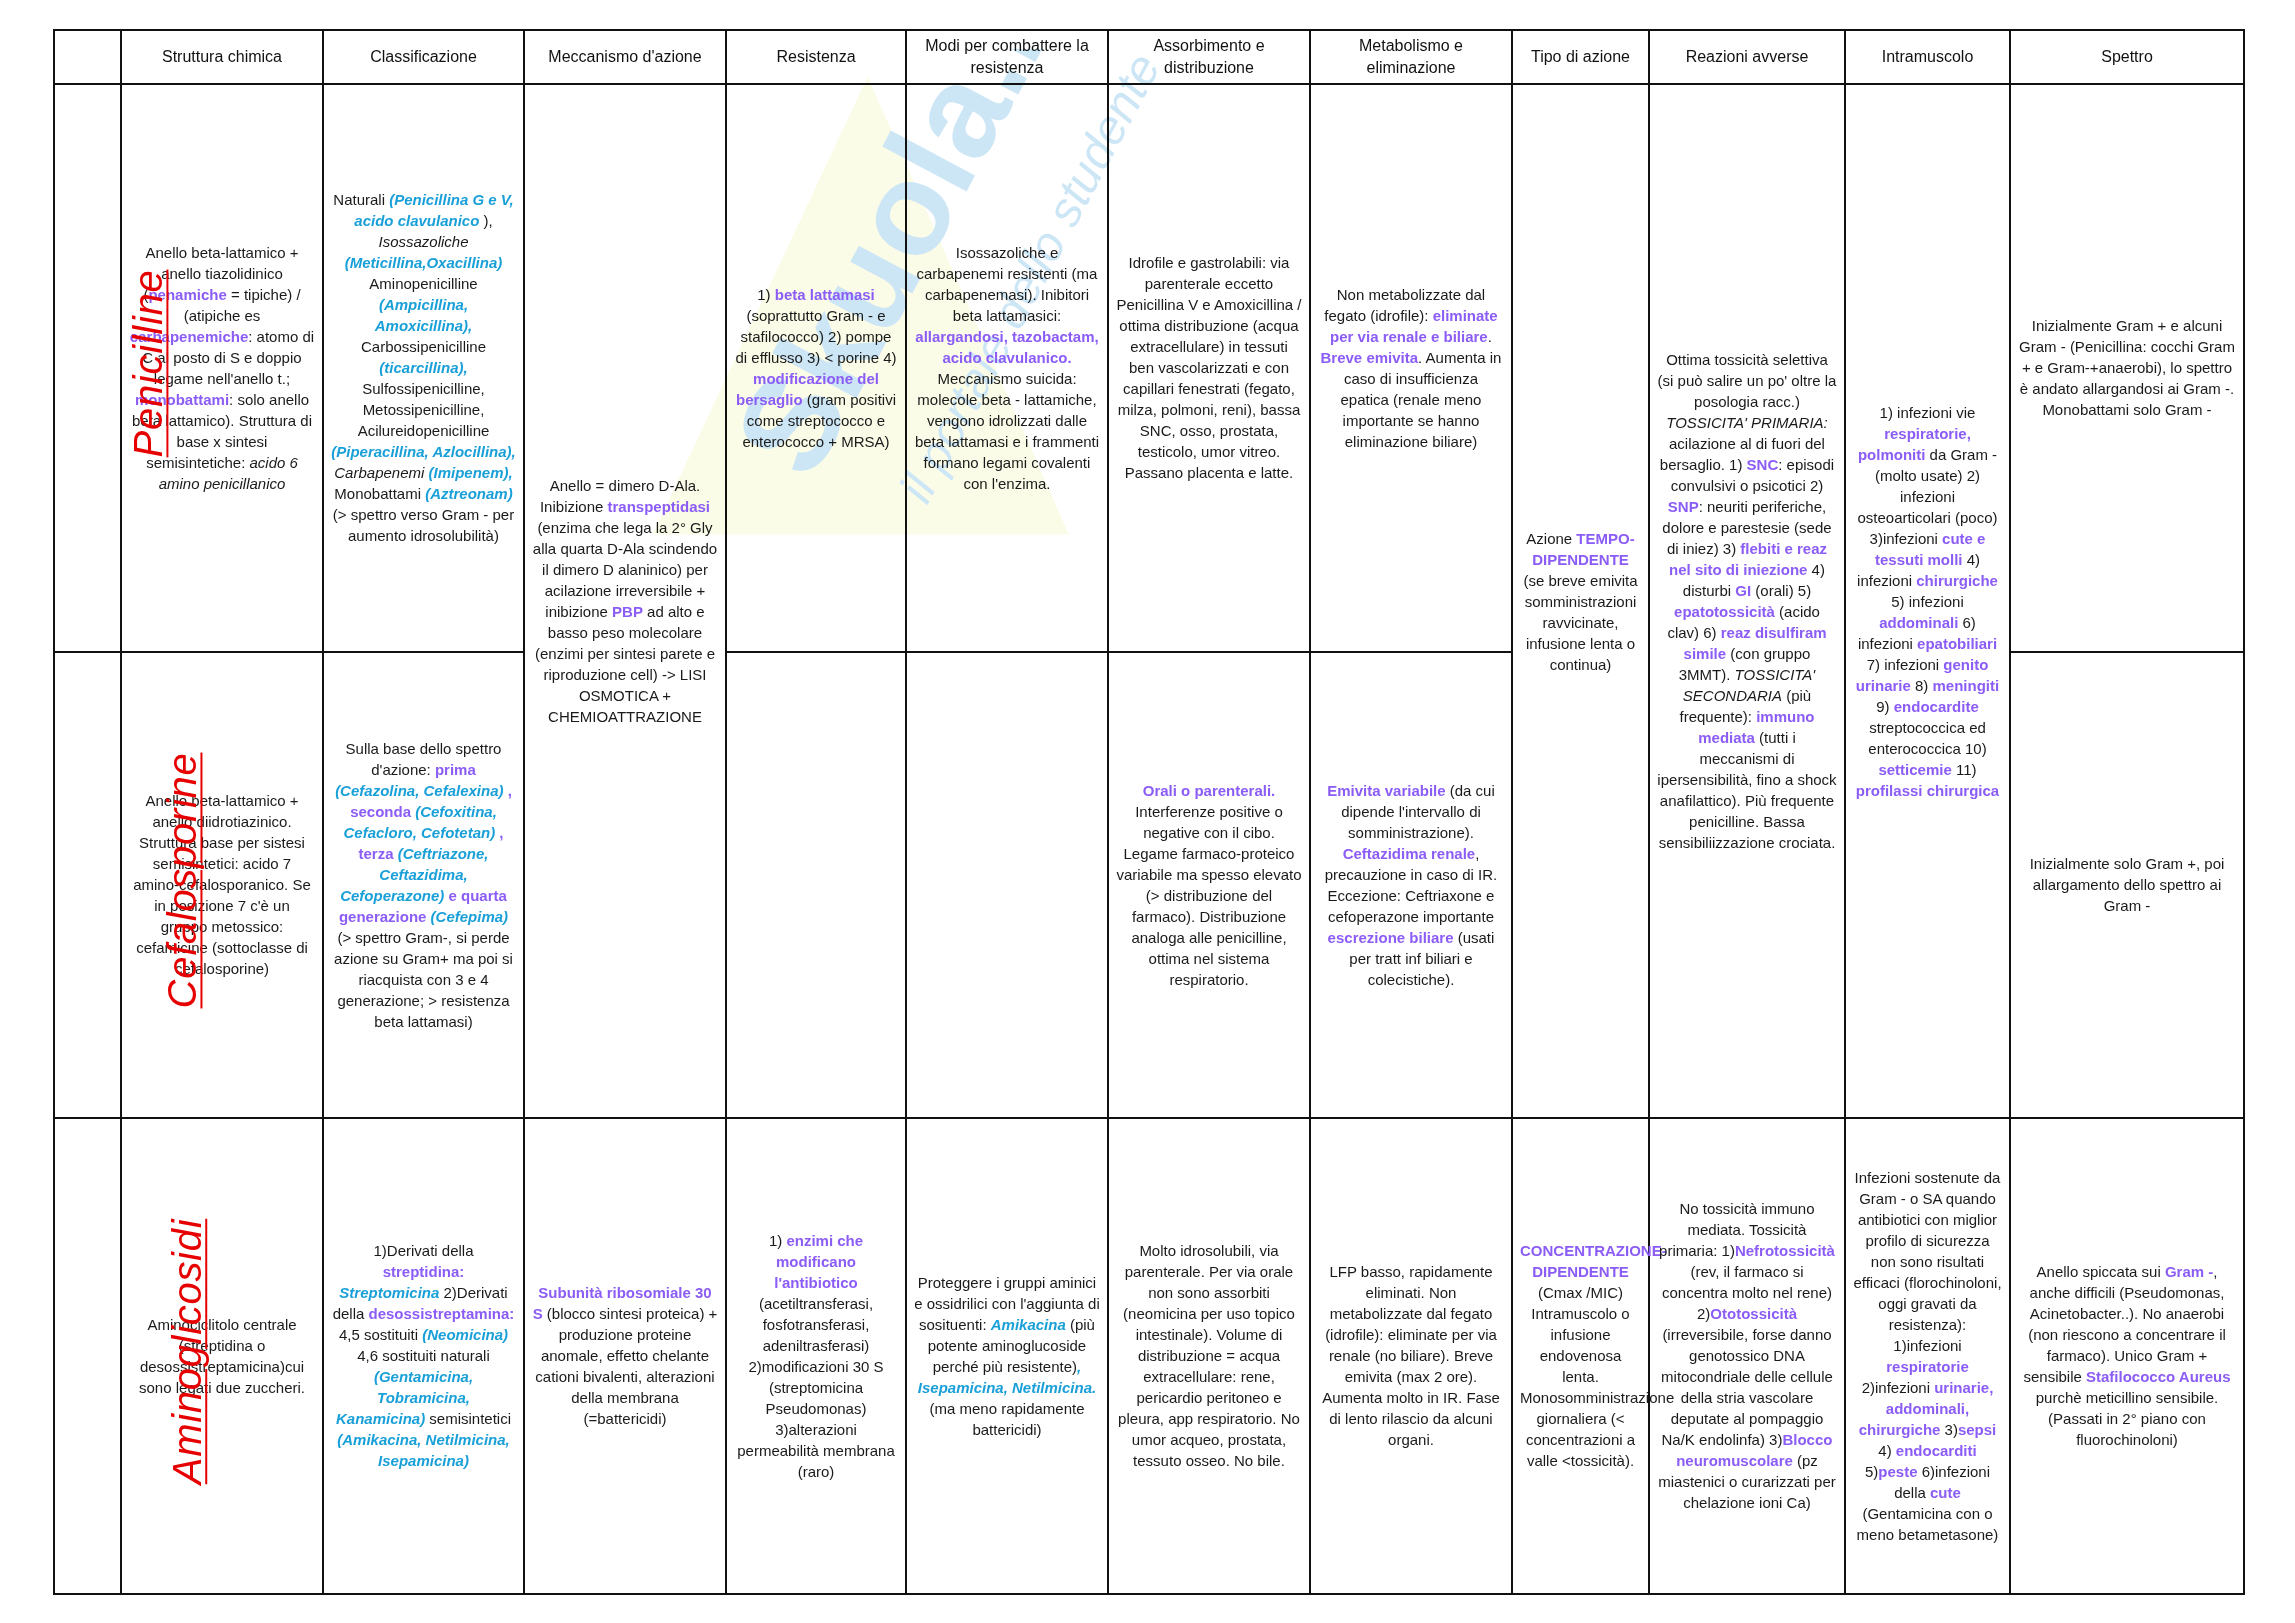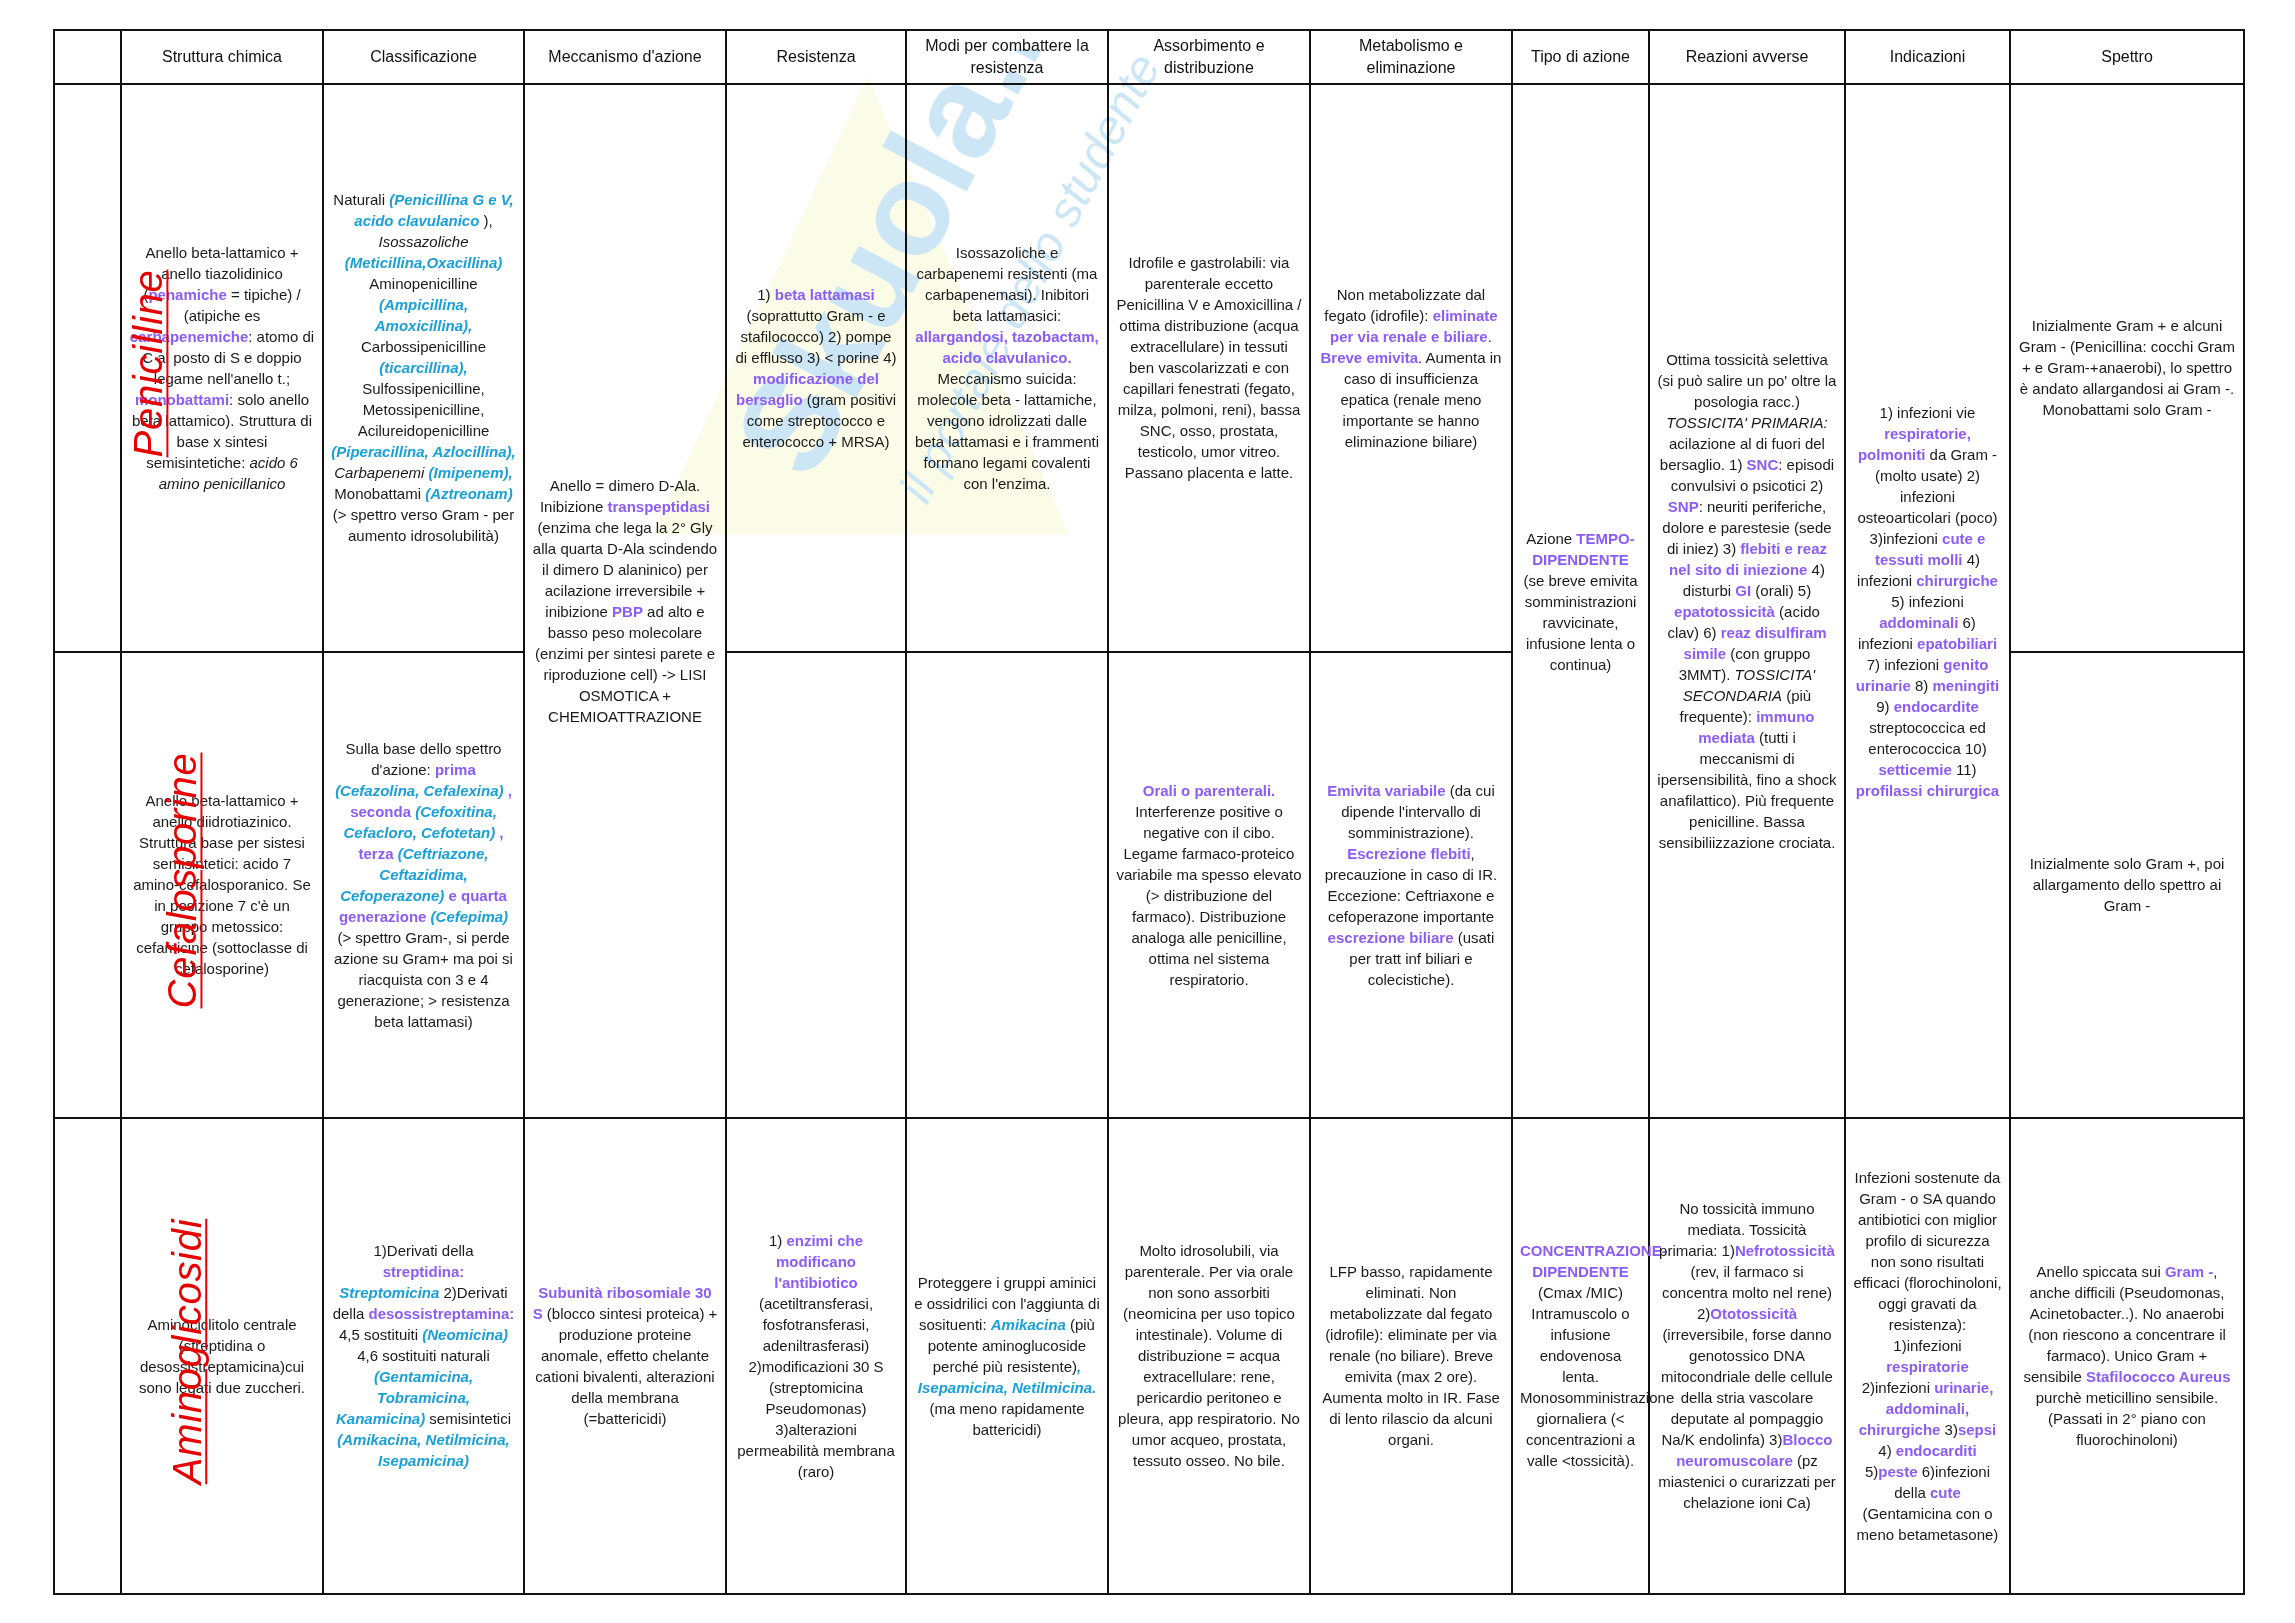--- a/index.html
+++ b/index.html
@@ -59,21 +59,21 @@
       <th></th>
       <th>Struttura chimica</th>
       <th>Classificazione</th>
       <th>Meccanismo d'azione</th>
       <th>Resistenza</th>
       <th>Modi per combattere la resistenza</th>
       <th>Assorbimento e distribuzione</th>
       <th>Metabolismo e eliminazione</th>
       <th>Tipo di azione</th>
       <th>Reazioni avverse</th>
-      <th>Indicazioni</th>
+      <th>Intramuscolo</th>
       <th>Spettro</th>
     </tr>
 
     <tr class="r-pen">
       <td class="class-cell">
         <span class="class-label">Penicilline</span>
       </td>
       <td><span>Anello beta-lattamico + anello tiazolidinico (</span><b>penamiche</b><span> = tipiche) / (atipiche es </span><b>carbapenemiche</b><span>: atomo di C al posto di S e doppio legame nell'anello t.; </span><b>monobattami</b><span>: solo anello beta lattamico). Struttura di base x sintesi semisintetiche: </span><i class="em">acido 6 amino penicillanico</i></td>
       <td><span class="u">Naturali</span><span class="drug"> (Penicillina G e V, acido clavulanico</span><span> ), </span><span class="u em" style="font-style:italic">Isossazoliche</span><span class="drug u"> (Meticillina,Oxacillina)</span><span class="u"> Aminopenicilline</span><span class="drug u"> (Ampicillina, Amoxicillina),</span><span class="u"> Carbossipenicilline</span><span class="drug u"> (ticarcillina),</span><span class="u"> Sulfossipenicilline, Metossipenicilline, Acilureidopenicilline</span><span class="drug u"> (Piperacillina, Azlocillina),</span><span class="u" style="font-style:italic"> Carbapenemi</span><span class="drug u"> (Imipenem),</span><span class="u"> Monobattami</span><span class="drug"> (Aztreonam)</span><span> (&gt; spettro verso Gram - per aumento idrosolubilità)</span></td>
       <td rowspan="2"><span>Anello = dimero D-Ala. Inibizione </span><b>transpeptidasi</b><span> (enzima che lega la 2° Gly alla quarta D-Ala scindendo il dimero D alaninico) per acilazione irreversibile + inibizione </span><b>PBP</b><span> ad alto e basso peso molecolare (enzimi per sintesi parete e riproduzione cell) -&gt; LISI OSMOTICA + CHEMIOATTRAZIONE</span></td>
@@ -89,21 +89,21 @@
 
     <tr class="r-cef">
       <td class="class-cell">
         <span class="class-label">Cefalosporine</span>
       </td>
       <td><span>Anello beta-lattamico + anello diidrotiazinico. Struttura base per sistesi semisintetici: acido 7 amino-cefalosporanico. Se in posizione 7 c'è un gruppo metossico: cefamicine (sottoclasse di cefalosporine)</span></td>
       <td><span>Sulla base dello spettro d'azione: </span><b>prima</b><span class="drug"> (Cefazolina, Cefalexina)</span><b> , seconda</b><span class="drug"> (Cefoxitina, Cefacloro, Cefotetan)</span><b> , terza</b><span class="drug"> (Ceftriazone, Ceftazidima, Cefoperazone)</span><b> e quarta generazione</b><span class="drug"> (Cefepima)</span><span> (&gt; spettro Gram-, si perde azione su Gram+ ma poi si riacquista con 3 e 4 generazione; &gt; resistenza beta lattamasi)</span></td>
       <td class="empty"></td>
       <td class="empty"></td>
       <td><b>Orali o parenterali.</b><span> Interferenze positive o negative con il cibo. Legame farmaco-proteico variabile ma spesso elevato (&gt; distribuzione del farmaco). Distribuzione analoga alle penicilline, ottima nel sistema respiratorio.</span></td>
-      <td><b>Emivita variabile</b><span> (da cui dipende l'intervallo di somministrazione). </span><b>Escrezione flebiti</b><span>, precauzione in caso di IR. Eccezione: Ceftriaxone e cefoperazone importante </span><b>escrezione biliare</b><span> (usati per tratt inf biliari e colecistiche).</span></td>
+      <td><b>Emivita variabile</b><span> (da cui dipende l'intervallo di somministrazione). </span><b>Ceftazidima renale</b><span>, precauzione in caso di IR. Eccezione: Ceftriaxone e cefoperazone importante </span><b>escrezione biliare</b><span> (usati per tratt inf biliari e colecistiche).</span></td>
       <td><span>Inizialmente solo Gram +, poi allargamento dello spettro ai Gram -</span></td>
     </tr>
 
     <tr class="r-ami">
       <td class="class-cell">
         <span class="class-label">Aminoglicosidi</span>
       </td>
       <td><span>Aminociclitolo centrale (streptidina o desossistreptamicina)cui sono legati due zuccheri.</span></td>
       <td><span>1)Derivati della </span><b>streptidina:</b><span class="drug"> Streptomicina</span><span>  2)Derivati della </span><b>desossistreptamina:</b><span> 4,5 sostituiti</span><span class="drug"> (Neomicina)</span><span>  4,6 sostituiti naturali</span><span class="drug"> (Gentamicina, Tobramicina, Kanamicina)</span><span>  semisintetici</span><span class="drug"> (Amikacina, Netilmicina, Isepamicina)</span></td>
       <td><b>Subunità ribosomiale 30 S</b><span> (blocco sintesi proteica) + produzione proteine anomale, effetto chelante cationi bivalenti, alterazioni della membrana (=battericidi)</span></td>

